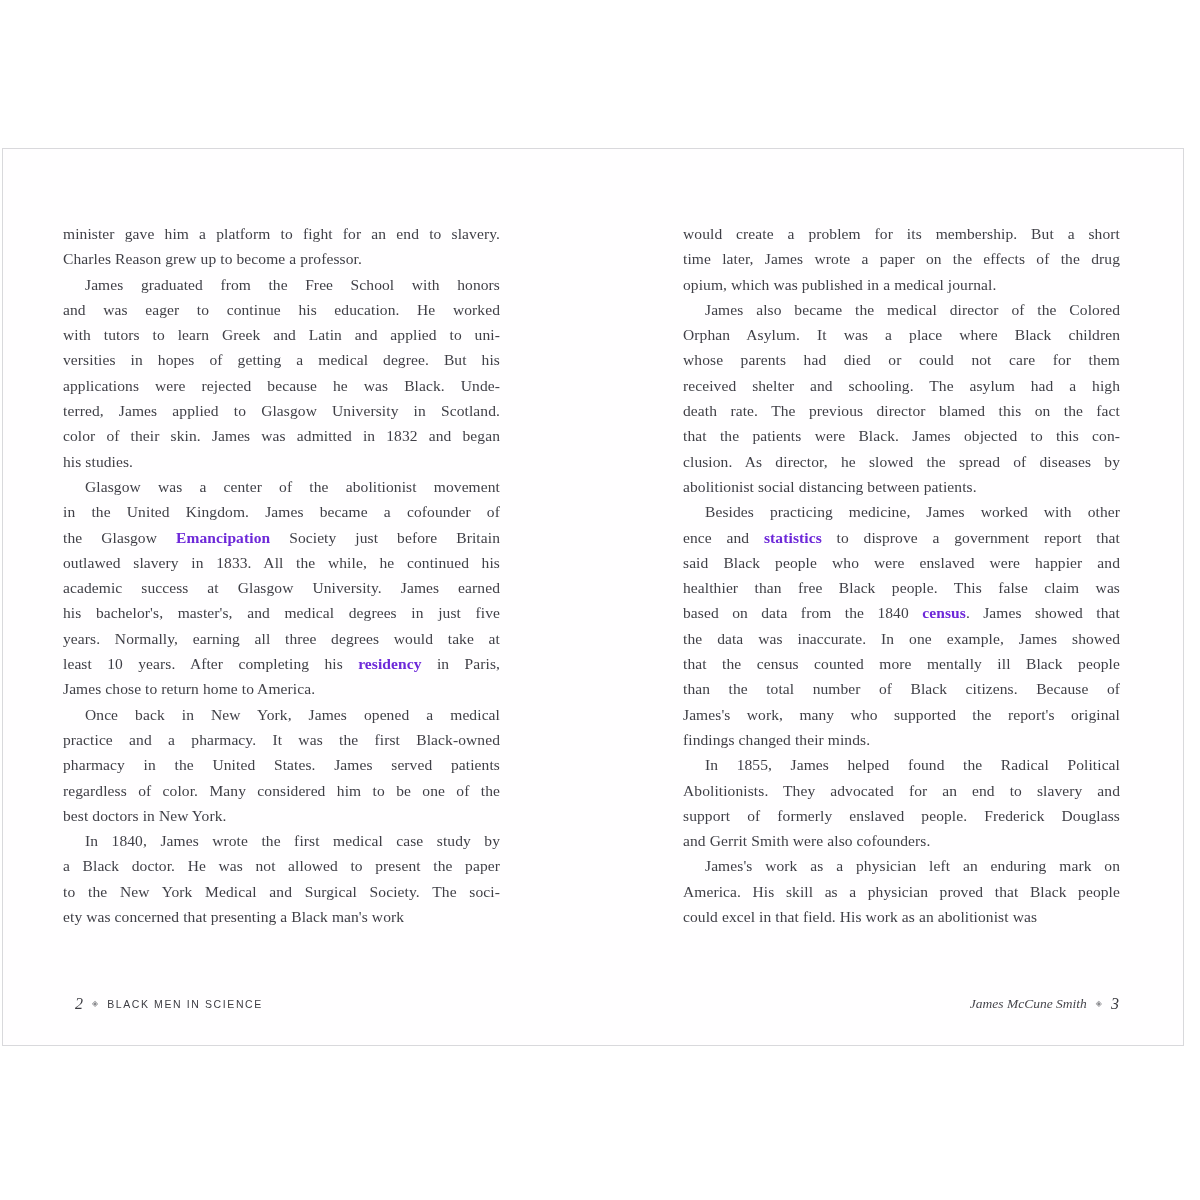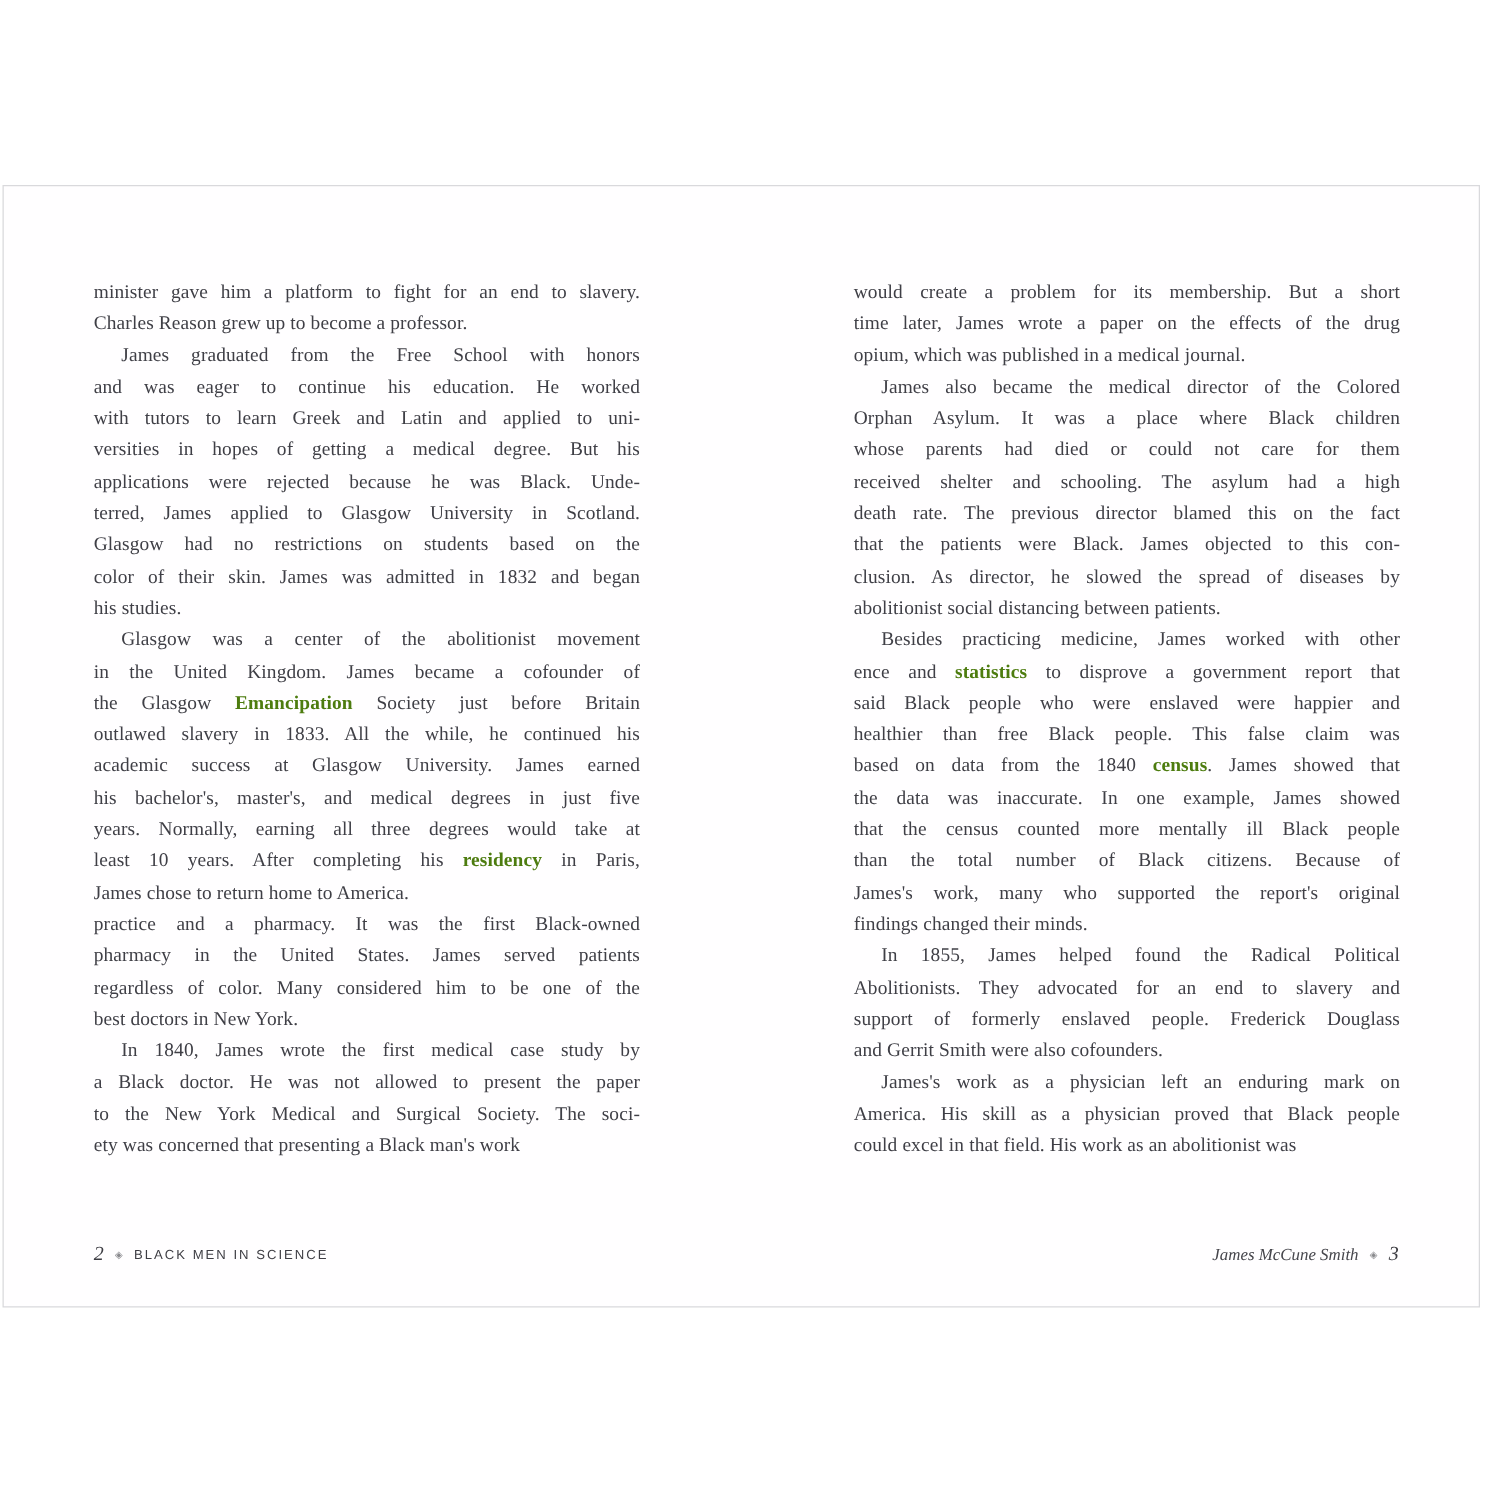--- a/index.html
+++ b/index.html
@@ -20,30 +20,30 @@
   }
   .page-col {
     position: absolute;
     top: 72px;
     width: 437px;
     color: #3f3f46;
     font-size: 15.5px;
     line-height: 25.3px;
     letter-spacing: 0.1px;
   }
-  .col-left  { left: 72px; }
+  .col-left  { left: 60px; }
   .col-right { left: 680px; }
   .line {
     text-align: justify;
     text-align-last: justify;
     white-space: normal;
   }
   .line.last { text-align-last: left; }
   .line.indent { text-indent: 22px; }
-  .vocab { font-weight: bold; color: #4d7c0f; }
+  .vocab { font-weight: bold; color: #6d28d9; }
   .footer {
     position: absolute;
     top: 845px;
     height: 20px;
     display: flex;
     align-items: center;
     gap: 9px;
     color: #46464c;
   }
   .footer-left  { left: 72px; }
@@ -81,32 +81,32 @@
 
   <div class="page-col col-left">
       <div class="line"><span>minister gave him a platform to fight for an end to slavery.</span></div>
       <div class="line last"><span>Charles Reason grew up to become a professor.</span></div>
       <div class="line indent"><span>James graduated from the Free School with honors</span></div>
       <div class="line"><span>and was eager to continue his education. He worked</span></div>
       <div class="line"><span>with tutors to learn Greek and Latin and applied to uni-</span></div>
       <div class="line"><span>versities in hopes of getting a medical degree. But his</span></div>
       <div class="line"><span>applications were rejected because he was Black. Unde-</span></div>
       <div class="line"><span>terred, James applied to Glasgow University in Scotland.</span></div>
-      <div class="line"><span>Glasgow had no restrictions on students based on the</span></div>
       <div class="line"><span>color of their skin. James was admitted in 1832 and began</span></div>
       <div class="line last"><span>his studies.</span></div>
       <div class="line indent"><span>Glasgow was a center of the abolitionist movement</span></div>
       <div class="line"><span>in the United Kingdom. James became a cofounder of</span></div>
       <div class="line"><span>the Glasgow </span><span class="vocab">Emancipation</span><span> Society just before Britain</span></div>
       <div class="line"><span>outlawed slavery in 1833. All the while, he continued his</span></div>
       <div class="line"><span>academic success at Glasgow University. James earned</span></div>
       <div class="line"><span>his bachelor's, master's, and medical degrees in just five</span></div>
       <div class="line"><span>years. Normally, earning all three degrees would take at</span></div>
       <div class="line"><span>least 10 years. After completing his </span><span class="vocab">residency</span><span> in Paris,</span></div>
       <div class="line last"><span>James chose to return home to America.</span></div>
+      <div class="line indent"><span>Once back in New York, James opened a medical</span></div>
       <div class="line"><span>practice and a pharmacy. It was the first Black-owned</span></div>
       <div class="line"><span>pharmacy in the United States. James served patients</span></div>
       <div class="line"><span>regardless of color. Many considered him to be one of the</span></div>
       <div class="line last"><span>best doctors in New York.</span></div>
       <div class="line indent"><span>In 1840, James wrote the first medical case study by</span></div>
       <div class="line"><span>a Black doctor. He was not allowed to present the paper</span></div>
       <div class="line"><span>to the New York Medical and Surgical Society. The soci-</span></div>
       <div class="line last"><span>ety was concerned that presenting a Black man's work</span></div>
     </div>
 

